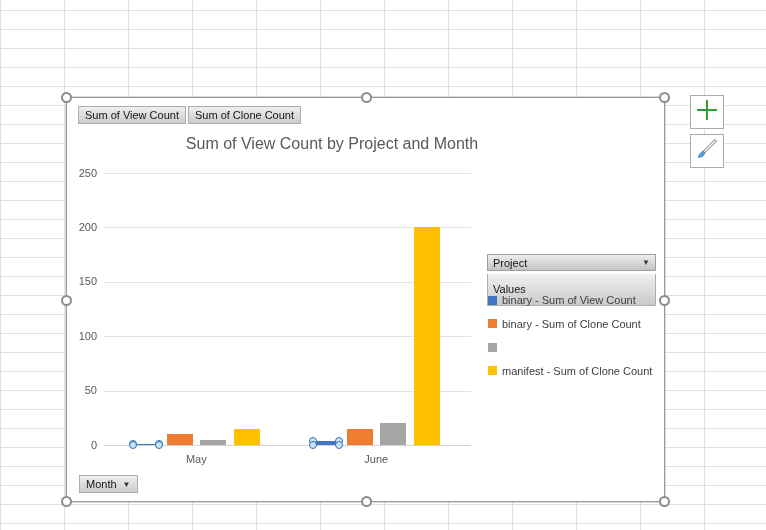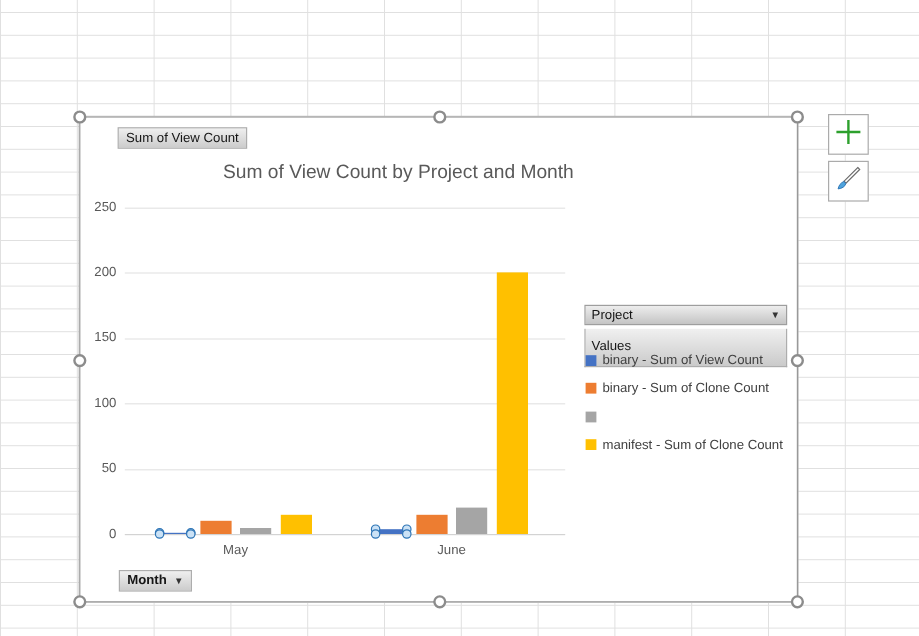--- a/index.html
+++ b/index.html
@@ -28,25 +28,25 @@
     background:#fff; border:2px solid #8C8C8C; box-sizing:border-box; z-index:40;
   }
   .h-tl{left:-6px;top:-6px} .h-tm{left:calc(50% - 5px);top:-6px} .h-tr{right:-6px;top:-6px}
   .h-ml{left:-6px;top:calc(50% - 5px)} .h-mr{right:-6px;top:calc(50% - 5px)}
   .h-bl{left:-6px;bottom:-6px} .h-bm{left:calc(50% - 5px);bottom:-6px} .h-br{right:-6px;bottom:-6px}
 
   
   .fbtn {
     height:18px; line-height:17px; padding:0 6px; font-size:11px; color:#151515;
     background:linear-gradient(#EFEFEF,#CCCCCC); border:1px solid #ADADAD;
-    box-sizing:border-box; white-space:nowrap; cursor:default;margin-left:20px;
+    box-sizing:border-box; white-space:nowrap; cursor:default;
   }
   #value-field-buttons { position:absolute; left:11px; top:8px; display:flex; gap:2px; }
   #month-button {
-    position:absolute; left:12px; top:377px; display:inline-flex; align-items:center; gap:6px;font-weight:bold;
+    position:absolute; left:12px; top:377px; display:inline-flex; align-items:center; gap:6px;
   }
   .drop-arrow { font-size:8px; color:#333; }
 
   #chart-title {
     position:absolute; left:30px; top:37px; width:470px; text-align:center;
     font-size:16px; color:#595959;
   }
 
   
   #plot { position:absolute; inset:0; }
@@ -102,20 +102,21 @@
   <div class="frame-handle h-tm"></div>
   <div class="frame-handle h-tr"></div>
   <div class="frame-handle h-ml"></div>
   <div class="frame-handle h-mr"></div>
   <div class="frame-handle h-bl"></div>
   <div class="frame-handle h-bm"></div>
   <div class="frame-handle h-br"></div>
 
   <div id="value-field-buttons">
     <div class="fbtn">Sum of View Count</div>
+    <div class="fbtn">Sum of Clone Count</div>
   </div>
 
   <div id="chart-title">Sum of View Count by Project and Month</div>
 
   <div id="plot">
       <div class="gridline axis" style="left: 37px; width: 367px; top: 347px;"></div>
       <div class="ytick" style="top: 340.5px;">0</div>
       <div class="gridline" style="left: 37px; width: 367px; top: 292.6px;"></div>
       <div class="ytick" style="top: 286.1px;">50</div>
       <div class="gridline" style="left: 37px; width: 367px; top: 238.2px;"></div>

